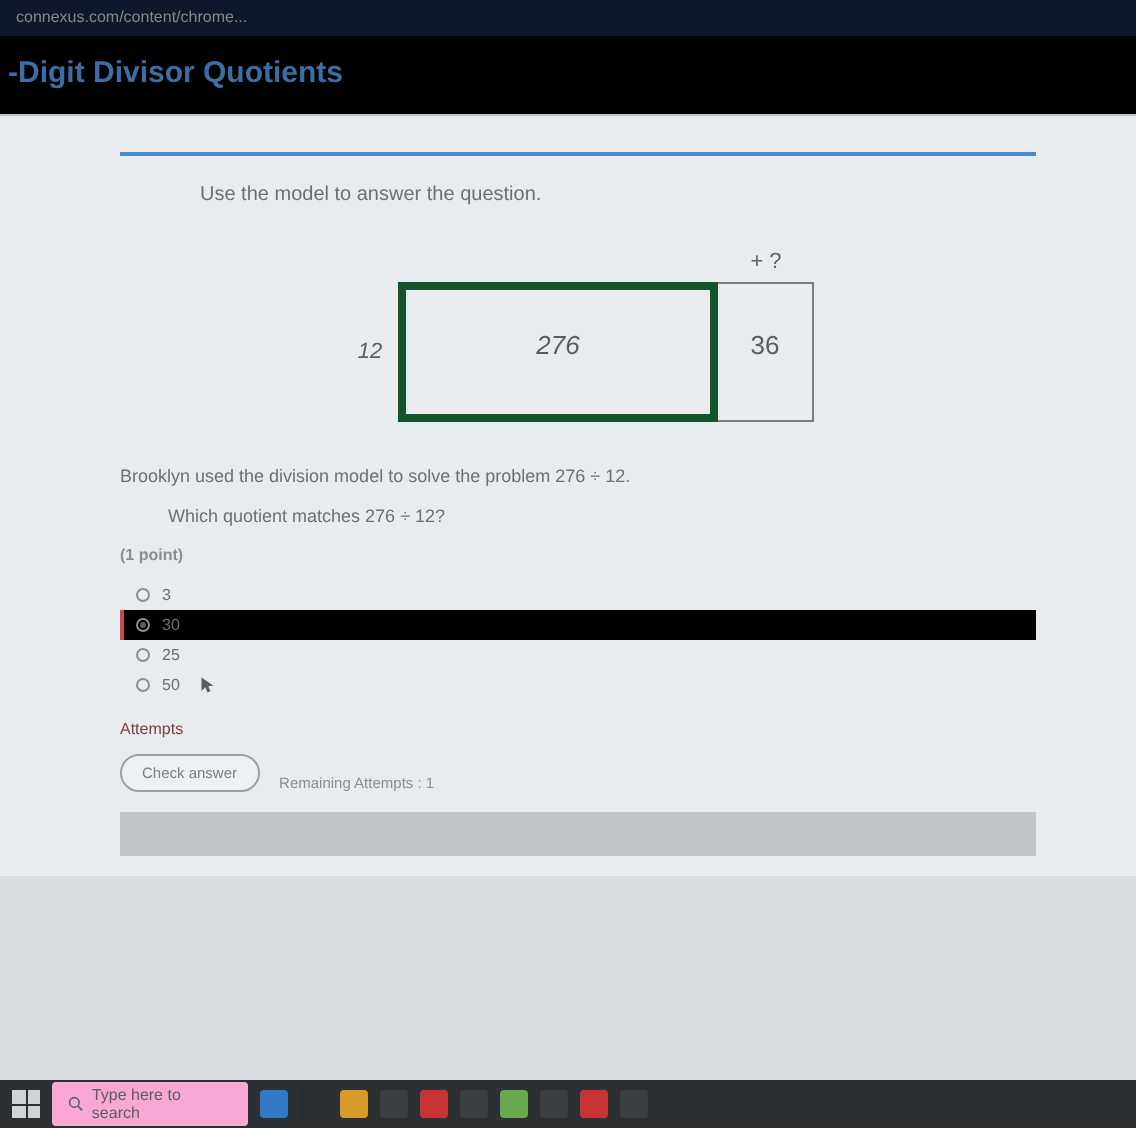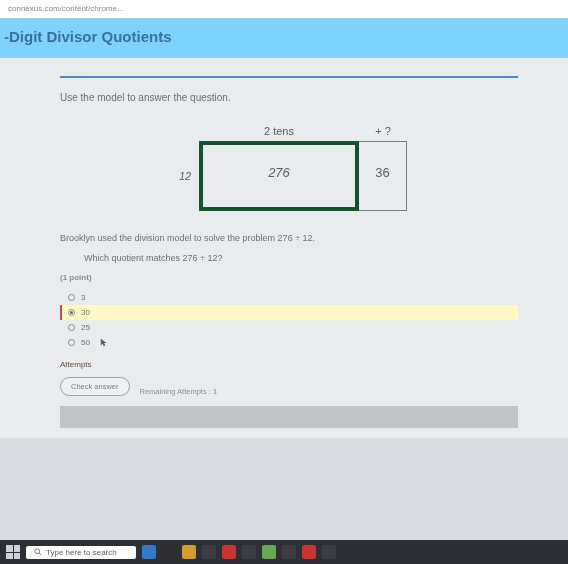--- a/index.html
+++ b/index.html
@@ -6,48 +6,49 @@
   html, body { margin: 0; padding: 0; }
   body {
     width: 568px; height: 564px;
     font-family: Arial, Helvetica, sans-serif;
     background: #d8dce0;
     overflow: hidden;
     position: relative;
   }
   .browser-tab {
     height: 18px;
-    background: #ffffff;
+    background: #0f172a;
     font-size: 8px;
     color: #888;
     padding: 4px 8px;
     white-space: nowrap;
     overflow: hidden;
   }
   .page-title {
     color: #3a6ea5;
     font-size: 15px;
     font-weight: 600;
     padding: 10px 4px 12px 4px;
     border-bottom: 1px solid #bcc2c8;
-    background: #7dd3fc;
+    background: #000000;
   }
   .content {
     background: #e8ecef;
     padding: 18px 50px 10px 60px;
   }
   .hr-blue {
     height: 2px;
     background: #4a8ad0;
     margin-bottom: 14px;
   }
   .instruction {
     font-size: 10px;
     color: #6b7075;
     margin-bottom: 18px;
+    margin-left: 40px;
   }
   .model-wrap {
     display: flex;
     justify-content: center;
     margin-bottom: 22px;
   }
   .model {
     display: grid;
     grid-template-columns: 28px 160px 48px;
     grid-template-rows: 20px 70px;
@@ -100,21 +101,21 @@
     color: #6b7075;
   }
   .opt {
     display: flex;
     align-items: center;
     gap: 6px;
     padding: 3px 6px;
     border-left: 2px solid transparent;
   }
   .opt.selected {
-    background: #fef9c3;
+    background: #000000;
     border-left: 2px solid #c94a4a;
   }
   .radio {
     width: 7px; height: 7px;
     border: 1px solid #8a8e92;
     border-radius: 50%;
     display: inline-block;
     position: relative;
     flex-shrink: 0;
   }
@@ -171,26 +172,26 @@
   }
   .start {
     width: 14px; height: 14px;
     display: grid;
     grid-template-columns: 1fr 1fr;
     grid-template-rows: 1fr 1fr;
     gap: 1px;
   }
   .start span { background: #cfd3d7; }
   .searchbox {
-    background: #ffffff;
+    background: #f9a8d4;
     color: #5a5e63;
     font-size: 8px;
     padding: 2px 8px;
     border-radius: 2px;
-    width: 110px;
+    width: 98px;
     display: flex;
     align-items: center;
     gap: 4px;
   }
   .ticon {
     width: 14px; height: 14px;
     border-radius: 2px;
   }
 </style>
 </head>
@@ -202,21 +203,20 @@
 
 <div class="page-title">-Digit Divisor Quotients</div>
 
 <div class="content">
   <div class="hr-blue"></div>
 
   <div class="instruction">Use the model to answer the question.</div>
 
   <div class="model-wrap">
     <div class="model">
-      <div class="top-left-label">2 tens</div>
       <div class="top-right-label">+ ?</div>
       <div class="side-label">12</div>
       <div class="box-main">276</div>
       <div class="box-side">36</div>
     </div>
   </div>
 
   <div class="prompt-text">Brooklyn used the division model to solve the problem 276 ÷ 12.</div>
   <div class="question-text">Which quotient matches 276 ÷ 12?</div>
   <div class="points">(1 point)</div>

